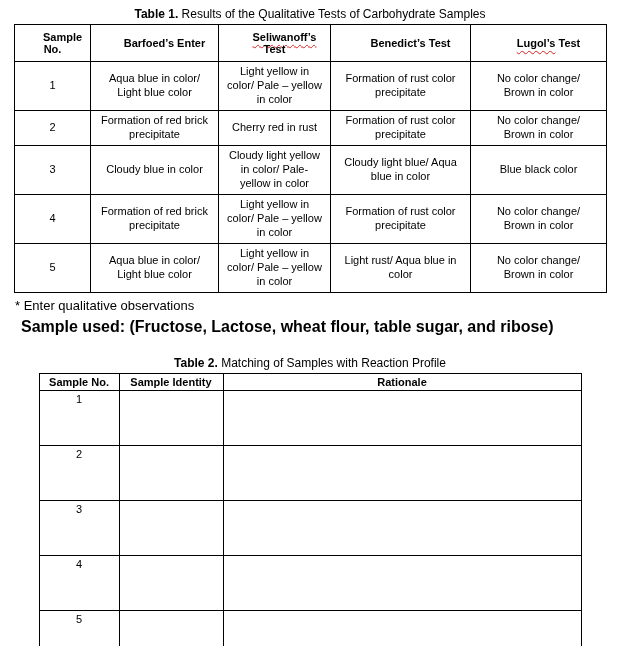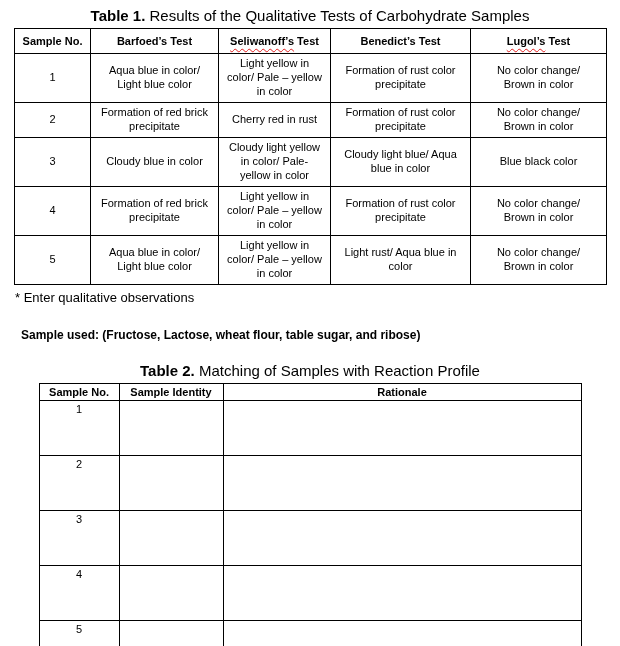--- a/index.html
+++ b/index.html
@@ -8,21 +8,21 @@
     width: 620px;
     min-height: 646px;
     background: #ffffff;
     color: #000000;
     font-family: "Liberation Sans", sans-serif;
   }
   .doc { padding: 7px 14px 10px 14px; }
 
   .t-title {
     text-align: center;
-    font-size: 15px;
+    font-size: 12px;
     margin-bottom: 3px;
     line-height: 1.2;
   }
   .t-title b { font-weight: 700; }
 
   table { border-collapse: collapse; table-layout: fixed; }
 
   .tbl1 { width: 592px; font-size: 11px; }
   .tbl1 th, .tbl1 td {
     border: 1px solid #000;
@@ -37,30 +37,31 @@
     padding: 3px 3px;
     vertical-align: middle;
     white-space: pre-line;
     line-height: 1.27;
   }
 
   .misspell {
     text-decoration: underline wavy #e02020 1px;
     text-decoration-skip-ink: none;
     text-underline-offset: 3px;
+    margin-left: 20px;
   }
 
   .footnote {
     font-size: 13px;
     margin: 5px 0 0 1px;
   }
   .sample-used {
-    font-size: 12px;
+    font-size: 16px;
     font-weight: 700;
-    margin: 23px 0 0 7px;
+    margin: 5px 0 0 7px;
   }
 
   .t2-title { margin-top: 20px; }
 
   .tbl2 {
     width: 542px;
     margin: 2px auto 0 auto;
     font-size: 11px;
   }
   .tbl2 th, .tbl2 td { border: 1px solid #000; }
@@ -87,21 +88,21 @@
     <colgroup>
       <col style="width:76px">
         <col style="width:128px">
         <col style="width:112px">
         <col style="width:140px">
         <col style="width:136px">
     </colgroup>
     <thead>
       <tr>
         <th><span class="misspell"></span><span>Sample No.</span></th>
-        <th><span class="misspell"></span><span>Barfoed’s Test</span></th>
+        <th><span class="misspell"></span><span>Barfoed’s Enter</span></th>
         <th><span class="misspell">Seliwanoff’s</span><span> Test</span></th>
         <th><span class="misspell"></span><span>Benedict’s Test</span></th>
         <th><span class="misspell">Lugol’s</span><span> Test</span></th>
       </tr>
     </thead>
     <tbody>
       <tr>
         <td>1</td>
         <td>Aqua blue in color/
 Light blue color</td>

